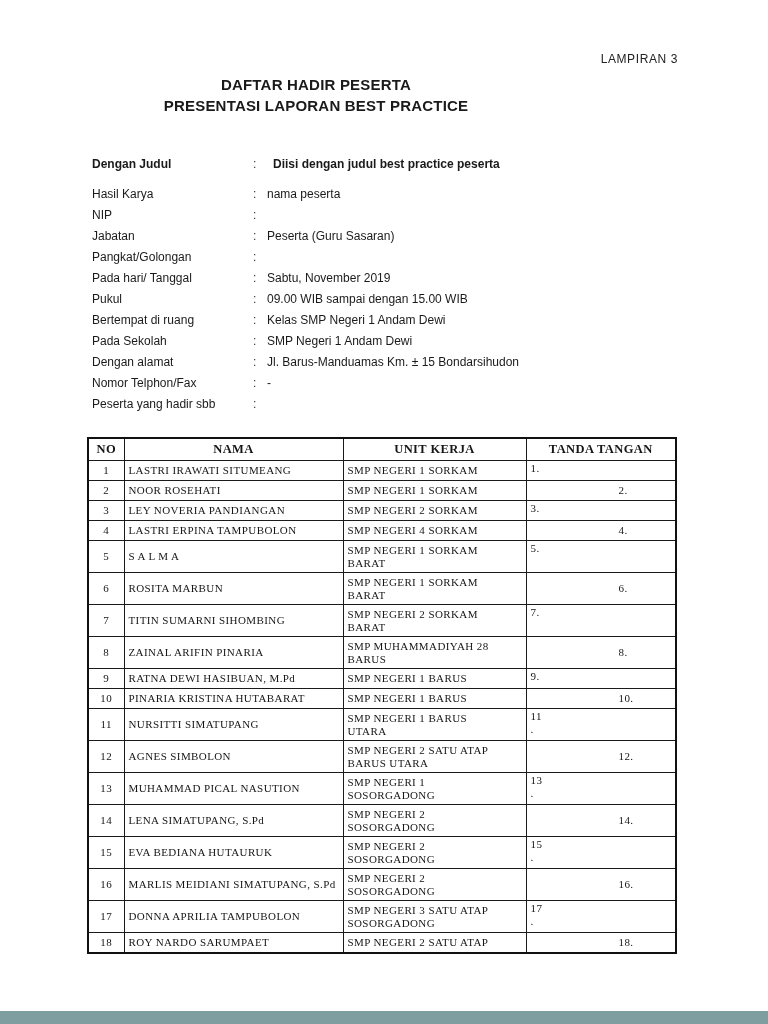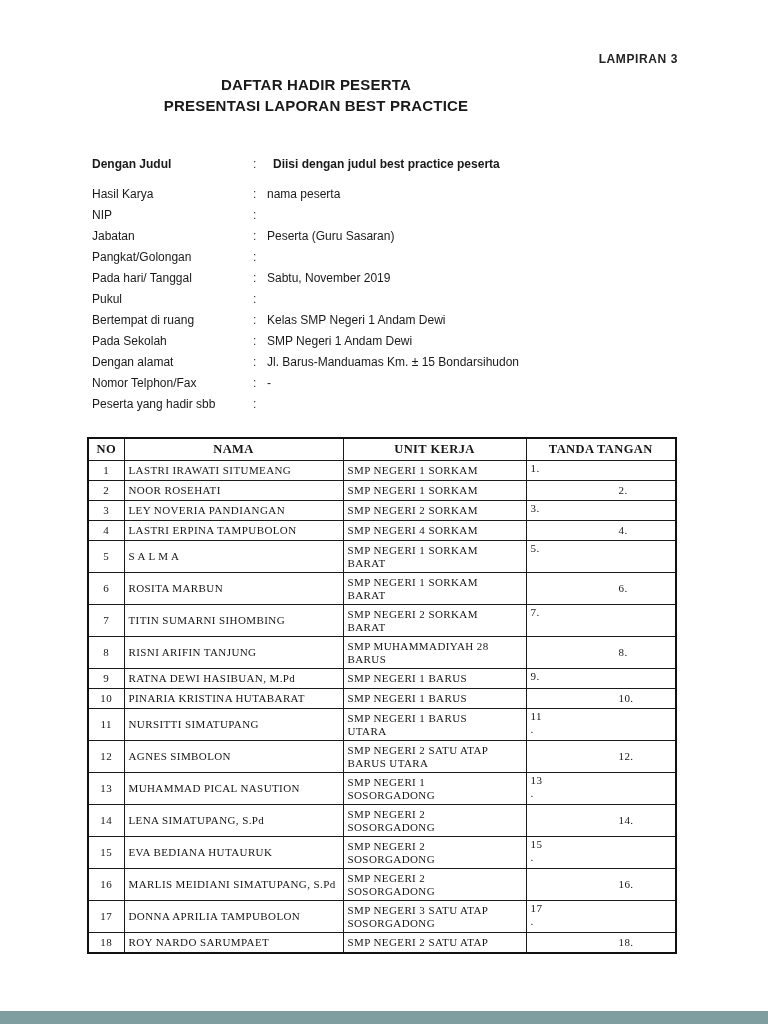--- a/index.html
+++ b/index.html
@@ -2,21 +2,21 @@
 <html><head>
 <meta charset="utf-8">
 <style>
   html,body{margin:0;padding:0;}
   body{
     width:768px;height:1024px;position:relative;background:#ffffff;
     font-family:"Liberation Sans",sans-serif;color:#1a1a1a;overflow:hidden;
   }
   .lampiran{
     position:absolute;top:52px;right:90px;
-    font-size:12px;font-weight:bold;letter-spacing:.6px;color:#222;
+    font-size:12px;font-weight:normal;letter-spacing:.6px;color:#222;
   }
   .title-block{
     position:absolute;top:74px;left:0;width:632px;text-align:center;
   }
   .title-block div{font-size:15px;font-weight:bold;line-height:21px;letter-spacing:.2px;}
   .form-section{position:absolute;top:156px;left:92px;width:592px;}
   .form-row{display:flex;height:21px;align-items:flex-start;font-size:12px;line-height:17px;}
   .form-row.first{margin-bottom:9px;}
   .form-row.first .f-label,.form-row.first .f-value{font-weight:bold;}
   .form-row.first .f-value{padding-left:6px;}
@@ -89,20 +89,21 @@
       <span class="f-value"></span>
     </div>
     <div class="form-row">
       <span class="f-label">Pada hari/ Tanggal</span>
       <span class="f-colon">:</span>
       <span class="f-value">Sabtu, November 2019</span>
     </div>
     <div class="form-row">
       <span class="f-label">Pukul</span>
       <span class="f-colon">:</span>
+      <span class="f-value">09.00 WIB sampai dengan 15.00 WIB</span>
     </div>
     <div class="form-row">
       <span class="f-label">Bertempat di ruang</span>
       <span class="f-colon">:</span>
       <span class="f-value">Kelas SMP Negeri 1 Andam Dewi</span>
     </div>
     <div class="form-row">
       <span class="f-label">Pada Sekolah</span>
       <span class="f-colon">:</span>
       <span class="f-value">SMP Negeri 1 Andam Dewi</span>
@@ -180,21 +181,21 @@
       </tr>
       <tr class="tall">
         <td class="cell-no">7</td>
         <td class="cell-nama">TITIN SUMARNI SIHOMBING</td>
         <td class="cell-unit">SMP NEGERI 2 SORKAM
 BARAT</td>
         <td class="cell-sign">7.</td>
       </tr>
       <tr class="tall">
         <td class="cell-no">8</td>
-        <td class="cell-nama">RISNI ARIFIN TANJUNG</td>
+        <td class="cell-nama">ZAINAL ARIFIN PINARIA</td>
         <td class="cell-unit">SMP MUHAMMADIYAH 28
 BARUS</td>
         <td class="cell-sign indent">8.</td>
       </tr>
       <tr class="single">
         <td class="cell-no">9</td>
         <td class="cell-nama">RATNA DEWI HASIBUAN, M.Pd</td>
         <td class="cell-unit">SMP NEGERI 1 BARUS</td>
         <td class="cell-sign">9.</td>
       </tr>

